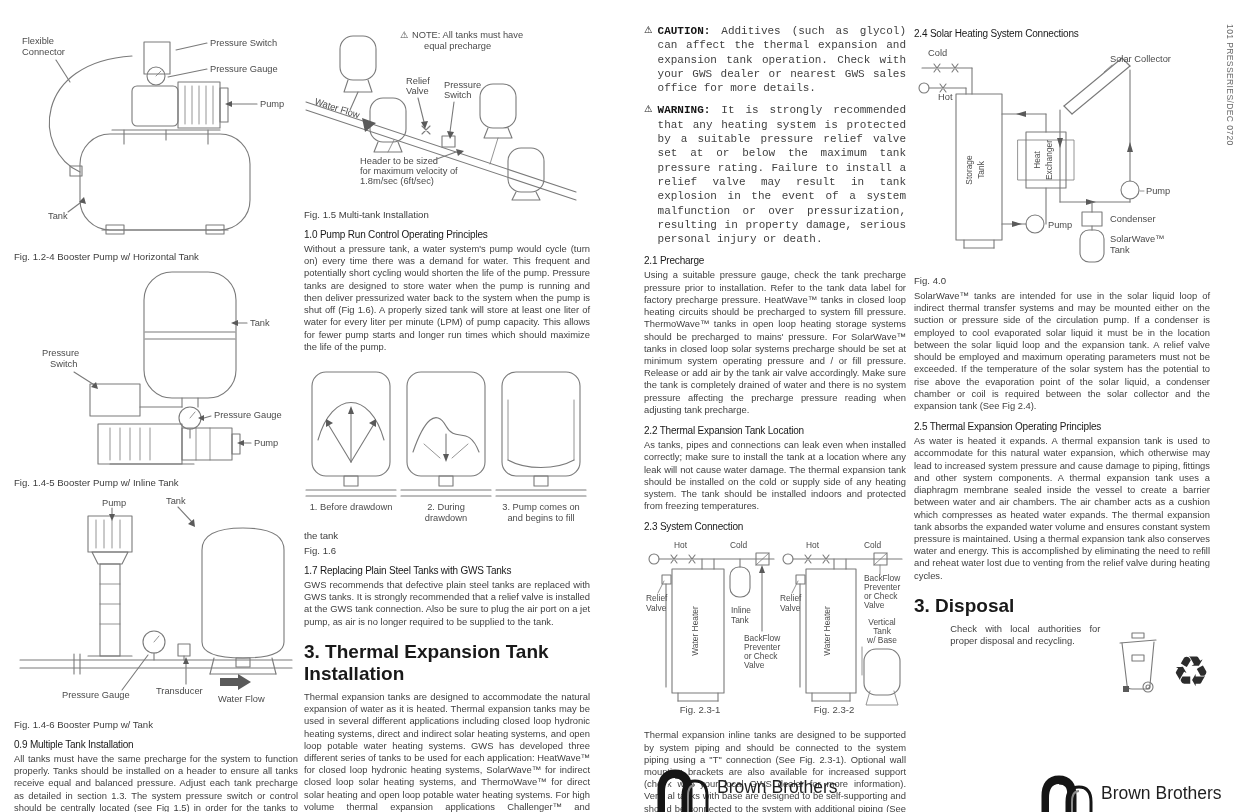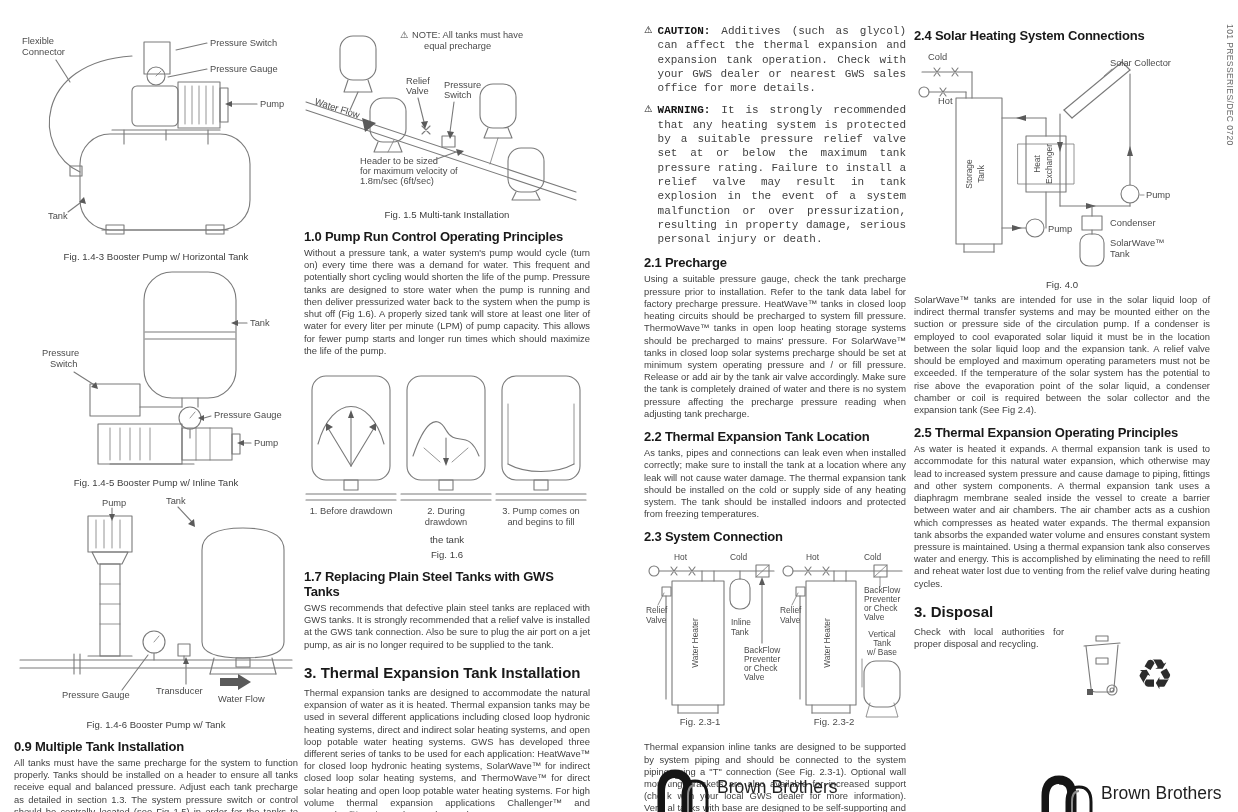--- a/index.html
+++ b/index.html
@@ -5,35 +5,35 @@
   * { margin:0; padding:0; box-sizing:border-box; }
   html,body { width:1238px; height:812px; }
   body { position:relative; background:#ffffff; overflow:hidden;
          font-family:"Liberation Sans", sans-serif; color:#3d3d3d; }
   .col { position:absolute; top:0; }
   #col1 { left:14px;  top:22px; width:284px; }
   #col2 { left:304px; top:22px; width:286px; }
   #col3 { left:644px; top:24px; width:262px; }
   #col4 { left:914px; top:28px; width:296px; }
   p.body { font-size:9.4px; line-height:1.3; text-align:justify; color:#3f3f3f; margin-bottom:7px; }
-  .h-sub  { font-size:13px; font-weight:bold; color:#191919; margin:9px 0 3px; letter-spacing:-0.2px; }
-  .h-main { font-size:15px; font-weight:bold; color:#191919; margin:13px 0 6px; }
-  .fig-caption { font-size:9.6px; color:#3d3d3d; text-align:center; margin:3px 0 4px; }
+  .h-sub  { font-size:10px; font-weight:normal; color:#191919; margin:9px 0 3px; letter-spacing:-0.2px; }
+  .h-main { font-size:19px; font-weight:bold; color:#191919; margin:13px 0 6px; }
+  .fig-caption { font-size:9.6px; color:#3d3d3d; text-align:left; margin:3px 0 4px; }
   .warn-row  { display:flex; gap:5px; margin:6px 0 8px; }
   .warn-icon { font-size:9.5px; line-height:1.3; color:#222; flex:0 0 auto; }
   .warn-text { font-size:11px; line-height:1.3; text-align:justify; color:#3f3f3f;font-family:Liberation Mono, monospace; }
   .warn-text b { color:#151515; }
   svg.fig path, svg.fig rect, svg.fig circle, svg.fig line, svg.fig ellipse, svg.fig polyline
     { fill:none; stroke:#7a7a7a; stroke-width:1.1; stroke-linecap:round; stroke-linejoin:round; }
   svg.fig text { fill:#4b4b4b; stroke:none; font-size:9.3px; font-family:"Liberation Sans",sans-serif; }
   svg.fig .solid { fill:#5a5a5a; stroke:none; }
   svg.fig .sm  { font-size:8.4px; }
   svg.fig .cap { font-size:9.6px; }
   svg.fig .thin { stroke-width:0.8; }
-  .disposal-row { display:flex; gap:14px; align-items:flex-start; }
+  .disposal-row { display:flex; gap:14px; align-items:flex-start;justify-content:flex-end; }
   .disposal-row p { flex:1; }
   .disposal-icons { display:flex; align-items:flex-end; gap:6px; margin-top:8px; }
   .recycle-glyph { font-size:42px; line-height:1; color:#2c2c2c; }
   .logo { position:absolute; display:flex; align-items:flex-start; gap:7px; }
   #logo-center { left:652px; top:766px; }
   #logo-right  { left:1036px; top:772px; }
   .logo-text div { font-size:17.5px; line-height:1.12; color:#1f1f1f;margin-top:12px; }
   .edge-code { position:absolute; top:24px; right:3px; writing-mode:vertical-rl;
                font-size:8.5px; color:#6a6a6a; letter-spacing:0.4px; }
 </style>
@@ -75,21 +75,21 @@
       <text x="196" y="50">Pressure Gauge</text>
       <line x1="193" y1="47" x2="154" y2="55"></line>
       <text x="246" y="85">Pump</text>
       <line x1="243" y1="82" x2="218" y2="82"></line>
         <path class="solid" d="M218,79 l-7,3 7,3 z"></path>
       <text x="34" y="197">Tank</text>
       <line x1="54" y1="190" x2="70" y2="178"></line>
         <path class="solid" d="M70,175 l2,7 -7,-2 z"></path>
     </g>
   </svg>
-  <div class="fig-caption">Fig. 1.4-3 Booster Pump w/ Horizontal Tank</div>
+  <div class="fig-caption">Fig. 1.2-4 Booster Pump w/ Horizontal Tank</div>
 
   <svg class="fig" width="284" height="204" viewBox="0 0 284 204">
     <g>
       <rect x="130" y="6" width="92" height="126" rx="28"></rect>
       <line x1="131" y1="66" x2="221" y2="66"></line>
         <line x1="131" y1="73" x2="221" y2="73"></line>
       <line x1="168" y1="132" x2="168" y2="141"></line>
         <line x1="184" y1="132" x2="184" y2="141"></line>
       <circle cx="176" cy="152" r="11"></circle>
         <line x1="176" y1="152" x2="181" y2="146" class="thin"></line>

